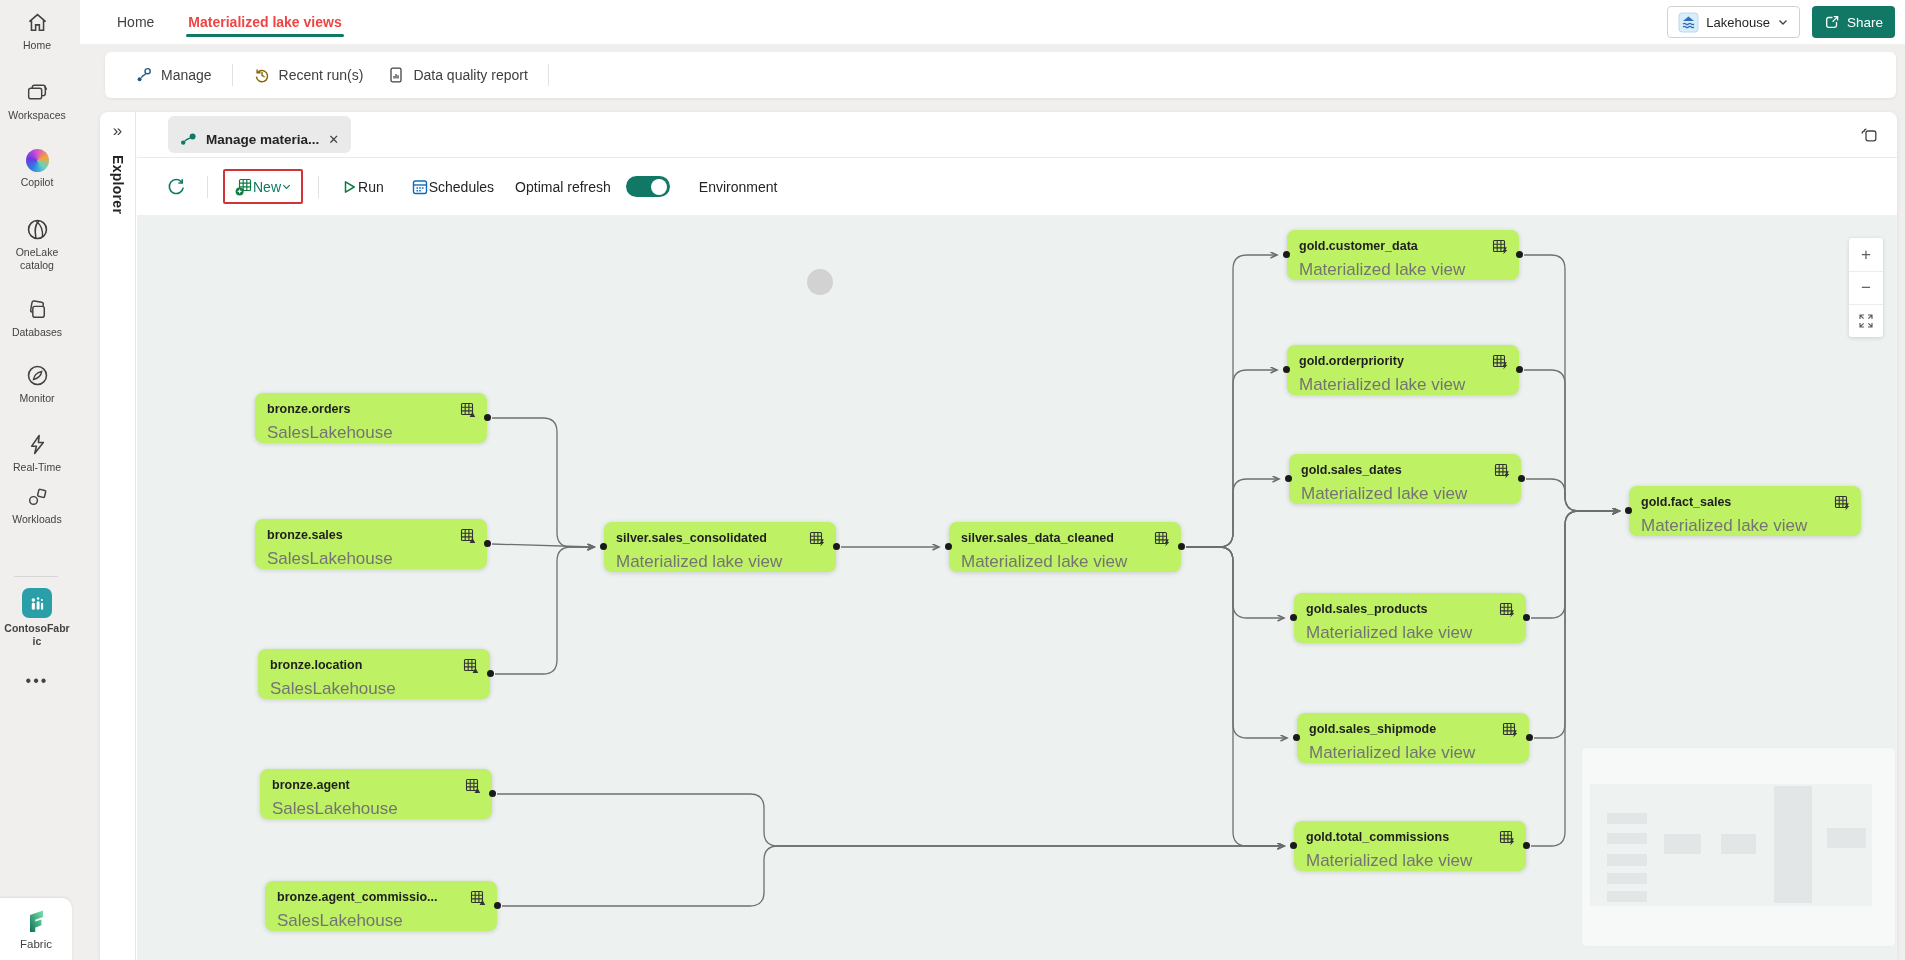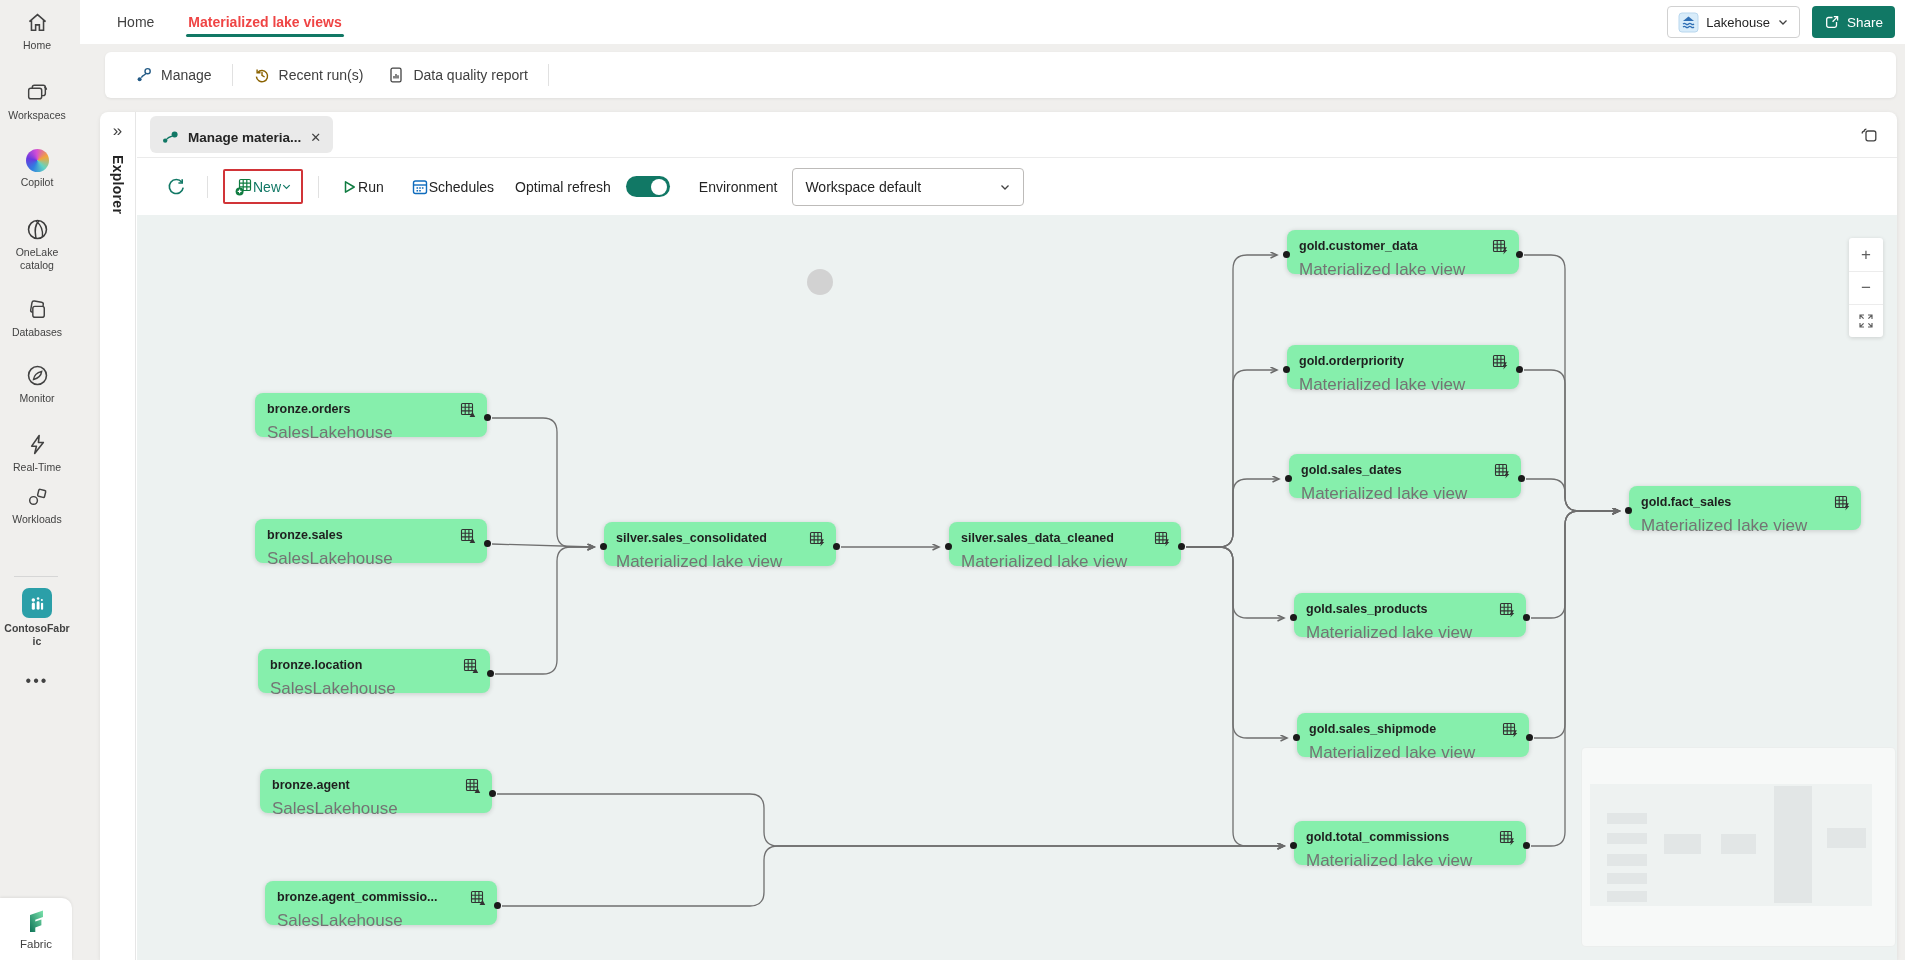--- a/index.html
+++ b/index.html
@@ -33,36 +33,36 @@
   .fabric-footer{position:absolute;left:0;bottom:0;width:72px;height:62px;background:#fff;border-radius:0 10px 0 0;box-shadow:0 -1px 3px rgba(0,0,0,.08);display:flex;flex-direction:column;align-items:center;justify-content:center;gap:3px;cursor:pointer}
   .fabric-footer .rail-label{font-size:11.5px}
 
   
   .content{position:absolute;left:100px;top:112px;right:8px;bottom:0;background:#fff;border-radius:8px 8px 0 0;box-shadow:0 1px 4px rgba(0,0,0,.08)}
   .explorer{position:absolute;left:0;top:0;bottom:0;width:36px;border-right:1px solid #e6e6e6;display:flex;flex-direction:column;align-items:center;padding-top:10px}
   .explorer-expand{font-size:17px;color:#424242;cursor:pointer;line-height:1}
   .explorer-label{writing-mode:vertical-rl;font-size:14px;font-weight:700;color:#242424;margin-top:16px;letter-spacing:.3px}
 
   .tab-row{position:absolute;left:37px;top:0;right:0;height:46px;border-bottom:1px solid #ebebeb;display:flex;align-items:center}
-  .doc-tab{margin-left:13px;height:37px;background:#eaeaea;border-radius:6px;display:flex;align-items:flex-end;gap:9px;padding:8px 12px;font-size:13.5px;font-weight:700;color:#242424;cursor:pointer}
+  .doc-tab{margin-left:31px;height:37px;background:#eaeaea;border-radius:6px;display:flex;align-items:flex-start;gap:9px;padding:16px 12px;font-size:13.5px;font-weight:700;color:#242424;cursor:pointer}
   .tab-close{font-size:13px;font-weight:400;color:#424242;cursor:pointer}
   .copy-btn{margin-left:auto;margin-right:18px;cursor:pointer}
 
   .toolbar{position:absolute;left:37px;top:46px;right:0;height:57px;display:flex;align-items:center;padding-left:24px;gap:15px}
   .tool-btn{display:flex;align-items:center;font-size:14px;color:#242424;cursor:pointer;padding:6px 6px;border-radius:4px}
   .new-btn{border:2px solid #d13438;border-radius:2px;padding:6px 9px;display:flex;align-items:center;gap:0;font-size:14px;color:#117865;font-weight:400;cursor:pointer}
   .toggle{width:44px;height:21px;border-radius:11px;background:#117865;position:relative;cursor:pointer}
   .toggle .knob{position:absolute;right:3px;top:2.5px;width:16px;height:16px;border-radius:50%;background:#fff}
   .env-label{font-size:14px;color:#242424}
   .env-select{width:232px;height:38px;border:1px solid #bdbbb9;border-radius:4px;display:flex;align-items:center;padding:0 12px;font-size:14px;color:#242424;cursor:pointer;justify-content:space-between}
 
   
   .canvas{position:absolute;left:37px;top:103px;right:0;bottom:0;background:#edf2f1;overflow:hidden}
   #edges{position:absolute;left:0;top:0}
-  .node{position:absolute;width:232px;height:44px;background:#86efac;border-radius:8px;box-shadow:0 1px 5px rgba(0,0,0,.16);padding:9px 12px;cursor:pointer}
+  .node{position:absolute;width:232px;height:50px;background:#bef264;border-radius:8px;box-shadow:0 1px 5px rgba(0,0,0,.16);padding:9px 12px;cursor:pointer}
   .node-title{font-size:12.5px;font-weight:700;color:#1f1f1f;white-space:nowrap;overflow:hidden;max-width:182px}
   .node-sub{font-size:17px;color:#747474;margin-top:7px}
   .node-icon{position:absolute;top:9px;right:11px}
   .port{position:absolute;width:7px;height:7px;border-radius:50%;background:#1a1a1a}
   .halo{position:absolute;width:26px;height:26px;border-radius:50%;background:#d2d2d2}
   .zoom-panel{position:absolute;top:23px;right:14px;width:34px;background:#fff;border-radius:3px;box-shadow:0 1px 4px rgba(0,0,0,.14);display:flex;flex-direction:column}
   .zoom-btn{height:33px;display:flex;align-items:center;justify-content:center;font-size:17px;color:#5f5f5f;cursor:pointer}
   .zoom-btn + .zoom-btn{border-top:1px solid #ececec}
   .minimap{position:absolute;right:2px;bottom:14px;width:313px;height:198px;background:#f7f9f8;border-radius:4px;box-shadow:0 0 0 1px #ebeeed}
   .mm-view{position:absolute;left:8px;top:36px;width:282px;height:122px;background:#eef2f1}
@@ -281,26 +281,20 @@
           <path d="M2.5 7 H15.5" stroke="#0f6cbd" stroke-width="1.4"></path>
           <path d="M5.5 10 h1.6 M8.2 10 h1.6 M10.9 10 h1.6 M5.5 12.7 h1.6 M8.2 12.7 h1.6" stroke="#0f6cbd" stroke-width="1.5"></path>
         </svg>
       <span>Schedules</span>
     </span>
     <span style="font-size:14px">Optimal refresh</span>
     <span class="toggle">
         <span class="knob"></span>
       </span>
     <span class="env-label" style="margin-left:14px">Environment</span>
-    <div class="env-select">
-      <span>Workspace default</span>
-      <svg width="12" height="12" viewBox="0 0 12 12">
-          <path d="M2.5 4.5 L6 8 L9.5 4.5" fill="none" stroke="#424242" stroke-width="1.3"></path>
-        </svg>
-    </div>
   </div>
 
   <div class="canvas" id="canvas">
     <svg id="edges" width="1761" height="745" viewBox="0 0 1761 745">
         <defs>
           <marker id="arr" markerWidth="9" markerHeight="9" refX="7" refY="3.5" orient="auto" markerUnits="userSpaceOnUse">
             <path d="M0.5 0.5 L7 3.5 L0.5 6.5" fill="none" stroke="#6a6a6a" stroke-width="1.5"></path>
           </marker>
         </defs>
         <path d="M355 203 H406 Q420 203 420 217 V318 Q420 332 434 332 H457" fill="none" stroke="#6f6f6f" stroke-width="1.3" marker-end="url(#arr)"></path>

